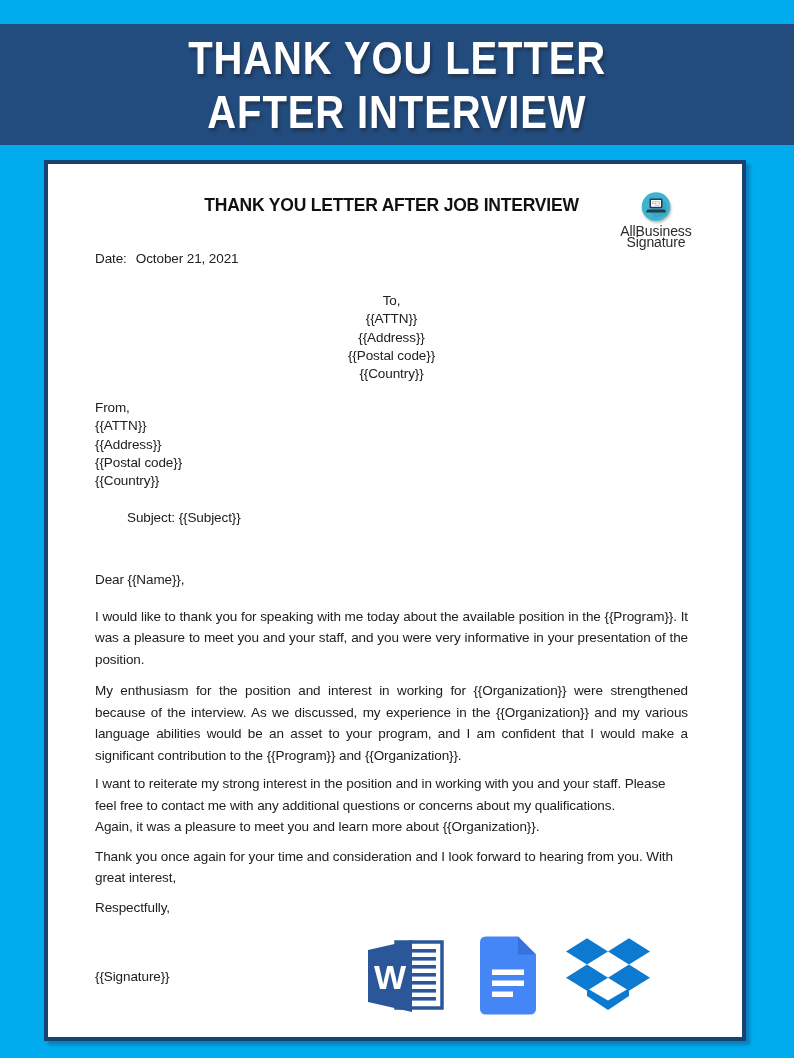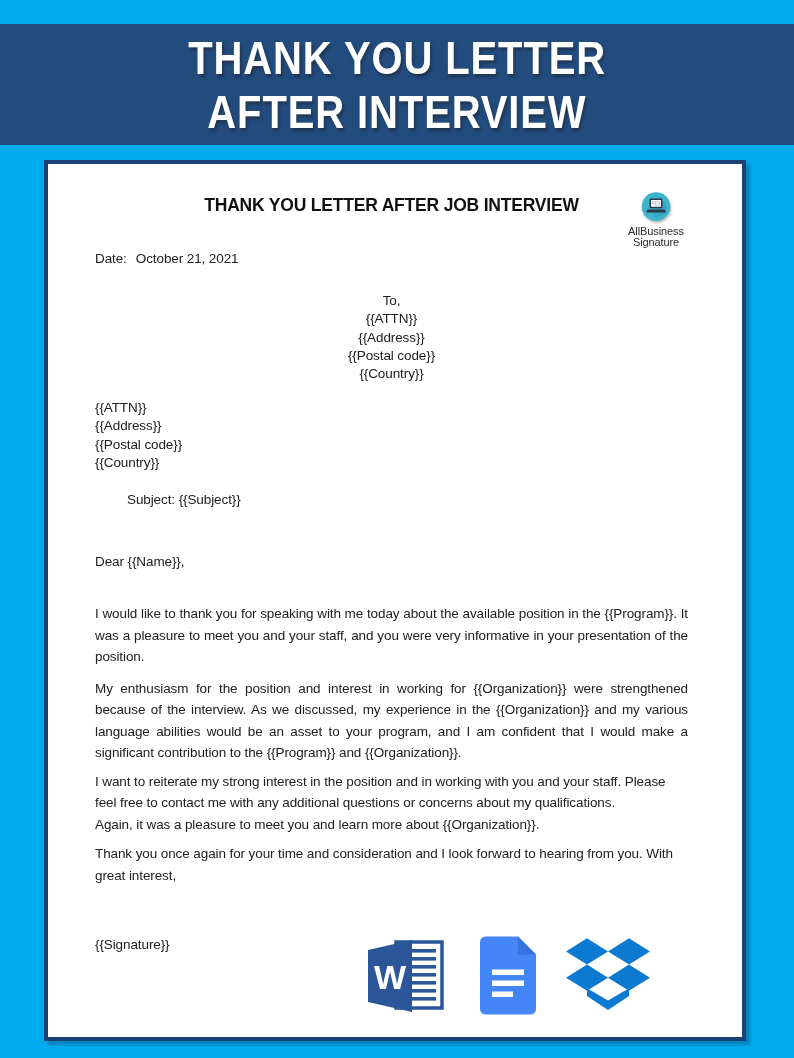--- a/index.html
+++ b/index.html
@@ -50,30 +50,30 @@
     text-align:center;font-weight:bold;font-size:17.5px;line-height:22px;
     color:#111;letter-spacing:-0.2px;
   }
   
   .abt-logo{
     position:absolute;top:28px;right:38px;width:96px;
     text-align:center;cursor:pointer;
   }
   .abt-logo svg{width:30px;height:30px;display:block;margin:0 auto;
     filter:drop-shadow(1px 2px 1px rgba(0,0,0,0.25));}
-  .abt-text{font-size:11px;line-height:11px;color:#2b2b2b;margin-top:4px;}
+  .abt-text{font-size:14px;line-height:11px;color:#2b2b2b;margin-top:4px;}
   
   .date-row{margin-top:34px;}
   .date-row .dval{margin-left:9px;}
   .addr-to{margin-top:24px;text-align:center;}
   .addr-from{margin-top:16px;}
   .subject-row{margin-top:19px;margin-left:32px;}
   .greeting-row{margin-top:44px;}
   .para{line-height:21.5px;}
-  .p1{margin-top:32px;text-align:justify;}
+  .p1{margin-top:16px;text-align:justify;}
   .p2{margin-top:10px;text-align:justify;}
   .p3{margin-top:7px;}
   .p4{margin-top:8px;}
   .closing-row{margin-top:8px;line-height:21.5px;}
   .signature-row{margin-top:50px;}
   
   .fmt-icon{position:absolute;}
   .icon-word{left:320px;top:773px;width:78px;height:78px;}
   .icon-docs{left:432px;top:772px;width:56px;height:79px;}
   .icon-dropbox{left:518px;top:767px;width:84px;height:88px;}
@@ -115,38 +115,40 @@
 
     <div class="addr-to">
       <div>To,</div>
       <div>{{ATTN}}</div>
       <div>{{Address}}</div>
       <div>{{Postal code}}</div>
       <div>{{Country}}</div>
     </div>
 
     <div class="addr-from">
+      <div>From,</div>
       <div>{{ATTN}}</div>
       <div>{{Address}}</div>
       <div>{{Postal code}}</div>
       <div>{{Country}}</div>
     </div>
 
     <div class="subject-row">Subject: {{Subject}}</div>
 
     <div class="greeting-row">Dear {{Name}},</div>
 
     <p class="para p1">I would like to thank you for speaking with me today about the available position in the {{Program}}. It was a pleasure to meet you and your staff, and you were very informative in your presentation of the position.</p>
 
     <p class="para p2">My enthusiasm for the position and interest in working for {{Organization}} were strengthened because of the interview. As we discussed, my experience in the {{Organization}} and my various language abilities would be an asset to your program, and I am confident that I would make a significant contribution to the {{Program}} and {{Organization}}.</p>
 
     <p class="para p3"><span>I want to reiterate my strong interest in the position and in working with you and your staff. Please feel free to contact me with any additional questions or concerns about my qualifications.</span><br><span>Again, it was a pleasure to meet you and learn more about {{Organization}}.</span></p>
 
     <p class="para p4">Thank you once again for your time and consideration and I look forward to hearing from you. With great interest,</p>
 
+    <div class="closing-row">Respectfully,</div>
 
     <div class="signature-row">{{Signature}}</div>
 
     <div class="fmt-icon icon-word">
       <svg viewBox="0 0 78 78">
         <rect x="28" y="5" width="46" height="66" fill="#FFFFFF" stroke="var(--word-blue)" stroke-width="3.5"></rect>
         <rect x="36" y="12" width="32" height="3.6" fill="var(--word-blue)"></rect>
         <rect x="36" y="20" width="32" height="3.6" fill="var(--word-blue)"></rect>
         <rect x="36" y="28" width="32" height="3.6" fill="var(--word-blue)"></rect>
         <rect x="36" y="36" width="32" height="3.6" fill="var(--word-blue)"></rect>

